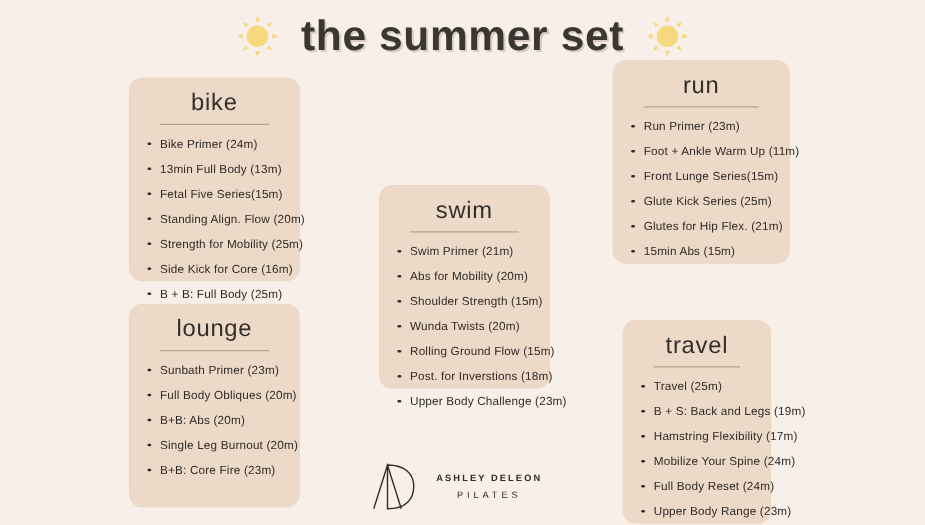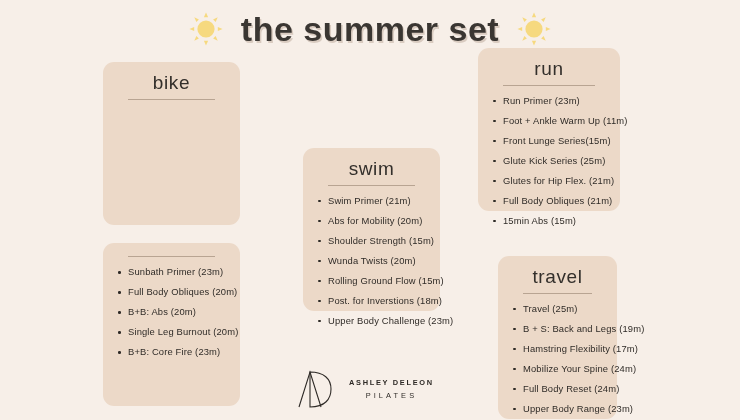--- a/index.html
+++ b/index.html
@@ -89,21 +89,21 @@
     width: 2.6px;
     height: 2.6px;
     border-radius: 50%;
     background: #2f2b27;
   }
 
   
   #card-bike   { left: 103px; top: 62px;  width: 137px; height: 163px; }
   #card-lounge { left: 103px; top: 243px; width: 137px; height: 163px; }
   #card-swim   { left: 303px; top: 148px; width: 137px; height: 163px; }
-  #card-run    { left: 478px; top: 48px;  width: 142px; height: 163px; }
+  #card-run    { left: 490px; top: 48px;  width: 142px; height: 163px; }
   #card-travel { left: 498px; top: 256px; width: 119px; height: 163px; }
 
   #card-run .card-list li,
   #card-travel .card-list li { font-size: 9.4px; }
 
   
   .brand {
     position: absolute;
     left: 295px;
     top: 362px;
@@ -170,23 +170,33 @@
         <polygon points="5.3,28.7 7.4,24.1 9.9,26.6"></polygon>
         <polygon points="28.7,28.7 24.1,26.6 26.6,24.1"></polygon>
       </g>
     </svg>
   </span>
 </div>
 
 <div class="card" id="card-bike">
   <div class="card-title">bike</div>
   <div class="card-divider"></div>
+  <ul class="card-list">
+    <li>Bike Primer (24m)</li>
+    <li>13min Full Body (13m)</li>
+    <li> Fetal Five Series(15m)</li>
+    <li>Standing Align. Flow (20m)</li>
+    <li>Strength for Mobility (25m)</li>
+    <li>Side Kick for Core (16m)</li>
+    <li>B + B: Full Body (25m)</li>
+  </ul>
 </div>
 
 <div class="card" id="card-lounge">
+  <div class="card-title">lounge</div>
   <div class="card-divider"></div>
   <ul class="card-list">
     <li>Sunbath Primer (23m)</li>
     <li>Full Body Obliques (20m)</li>
     <li>B+B: Abs (20m)</li>
     <li>Single Leg Burnout (20m)</li>
     <li>B+B: Core Fire (23m)</li>
   </ul>
 </div>
 
@@ -206,21 +216,20 @@
 
 <div class="card" id="card-run">
   <div class="card-title">run</div>
   <div class="card-divider"></div>
   <ul class="card-list">
     <li>Run Primer (23m)</li>
     <li>Foot + Ankle Warm Up (11m)</li>
     <li> Front Lunge Series(15m)</li>
     <li>Glute Kick Series (25m)</li>
     <li>Glutes for Hip Flex. (21m)</li>
-    <li>Full Body Obliques (21m)</li>
     <li>15min Abs (15m)</li>
   </ul>
 </div>
 
 <div class="card" id="card-travel">
   <div class="card-title">travel</div>
   <div class="card-divider"></div>
   <ul class="card-list">
     <li>Travel (25m)</li>
     <li>B + S: Back and Legs (19m)</li>

